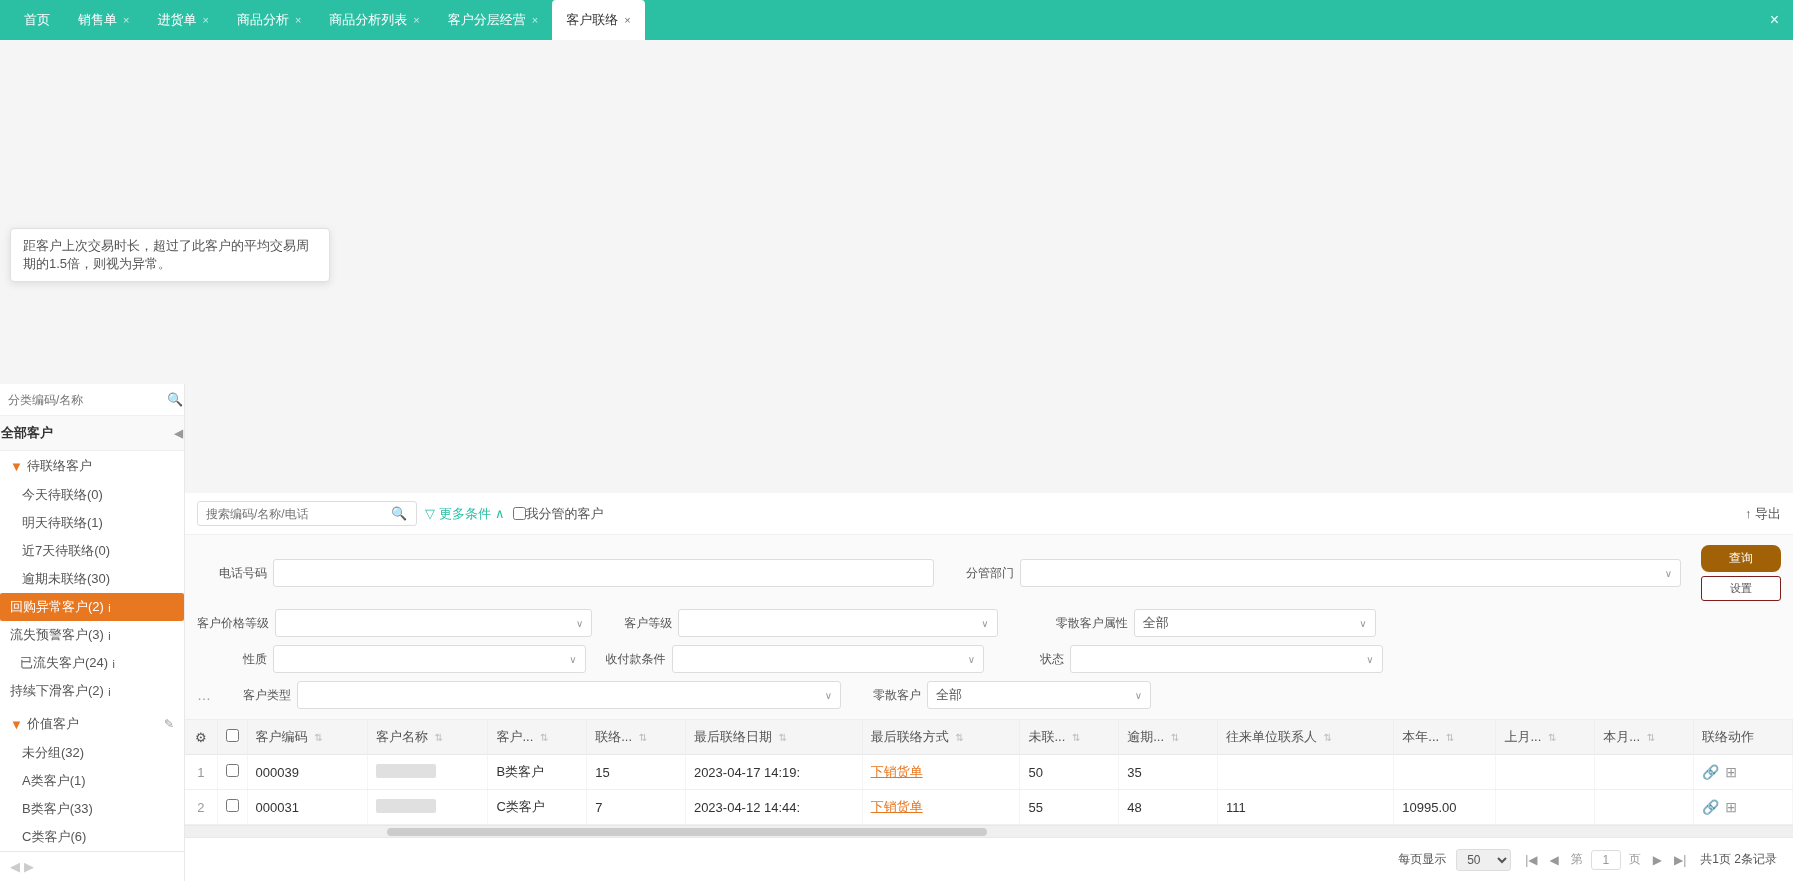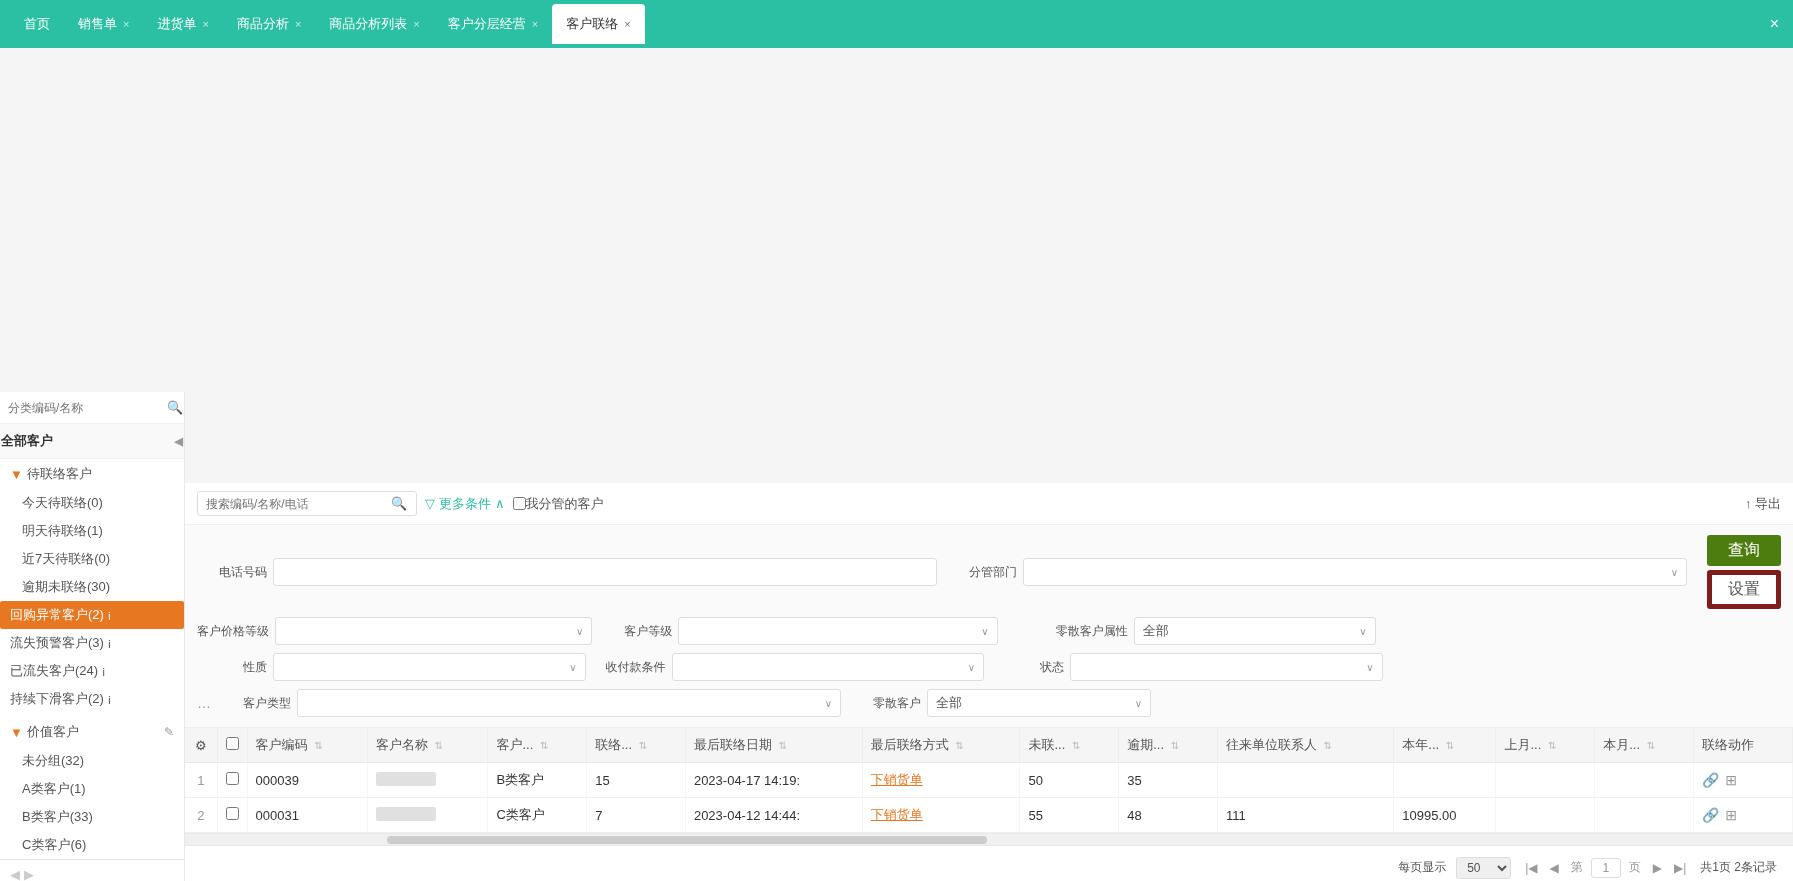--- a/index.html
+++ b/index.html
@@ -1,21 +1,21 @@
 <!DOCTYPE html>
 <html><head>
   <meta charset="utf-8">
   <style>
     * { box-sizing: border-box; margin: 0; padding: 0; font-family: 'Microsoft YaHei', Arial, sans-serif; font-size: 13px; }
     body { background: #f5f5f5; overflow: hidden; width: 1793px; height: 881px; }
 
     
     .top-nav {
       background: #2bbfa4;
-      height: 48px;
+      height: 40px;
       display: flex;
       align-items: center;
       padding: 0 10px;
       color: white;
       position: relative;
     }
     .top-nav .nav-item {
       padding: 0 14px;
       height: 40px;
       display: flex;
@@ -218,35 +218,35 @@
       min-height: 28px;
       outline: none;
     }
     .filter-actions {
       display: flex;
       flex-direction: column;
       gap: 4px;
       margin-left: 10px;
     }
     .btn-query {
-      background: #4d7c0f;
+      background: #a16207;
       color: white;
       border: none;
-      border-radius: 3px;
+      border-radius: 8px;
       padding: 5px 16px;
-      font-size: 16px;
+      font-size: 12px;
       cursor: pointer;
     }
     .btn-setting {
       background: white;
       color: #555;
-      border: 5px solid #7f1d1d;
+      border: 1px solid #7f1d1d;
       border-radius: 3px;
-      padding: 4px 16px;
-      font-size: 16px;
+      padding: 4px 28px;
+      font-size: 11px;
       cursor: pointer;
     }
     .filter-dots {
       color: #999;
       cursor: pointer;
       font-size: 14px;
     }
 
     
     .table-wrap {
@@ -416,21 +416,21 @@
       </div>
 
       <div class="sidebar-item active" style="padding-left:10px; display:flex; align-items:center; gap:4px;">
         <span>回购异常客户(2)</span>
         <span style="font-size:11px;">ℹ</span>
       </div>
       <div class="sidebar-item" style="padding-left:10px; display:flex; align-items:center; gap:4px;">
         <span>流失预警客户(3)</span>
         <span style="font-size:11px;">ℹ</span>
       </div>
-      <div class="sidebar-item" style="padding-left:10px; display:flex; align-items:center; gap:4px;">
+      <div class="sidebar-item" style="padding-left:20px; display:flex; align-items:center; gap:4px;">
         <span>已流失客户(24)</span>
         <span style="font-size:11px;">ℹ</span>
       </div>
       <div class="sidebar-item" style="padding-left:10px; display:flex; align-items:center; gap:4px;">
         <span>持续下滑客户(2)</span>
         <span style="font-size:11px;">ℹ</span>
       </div>
 
       <div class="sidebar-group-title" style="margin-top:4px;">
         <span style="color:#e87722;">▼</span>
@@ -560,20 +560,23 @@
           <span class="filter-label">零散客户</span>
           <div class="filter-select">
             <span>全部</span>
             <span class="arrow">∨</span>
           </div>
         </div>
         <div style="flex:1;"></div>
       </div>
     </div>
 
+    <div class="tooltip-box">
+      <span>距客户上次交易时长，超过了此客户的平均交易周期的1.5倍，则视为异常。</span>
+    </div>
 
     <div class="table-wrap">
       <table>
         <thead>
           <tr>
             <th class="gear-col">⚙</th>
             <th class="checkbox-cell">
               <input type="checkbox" style="">
             </th>
             <th>

